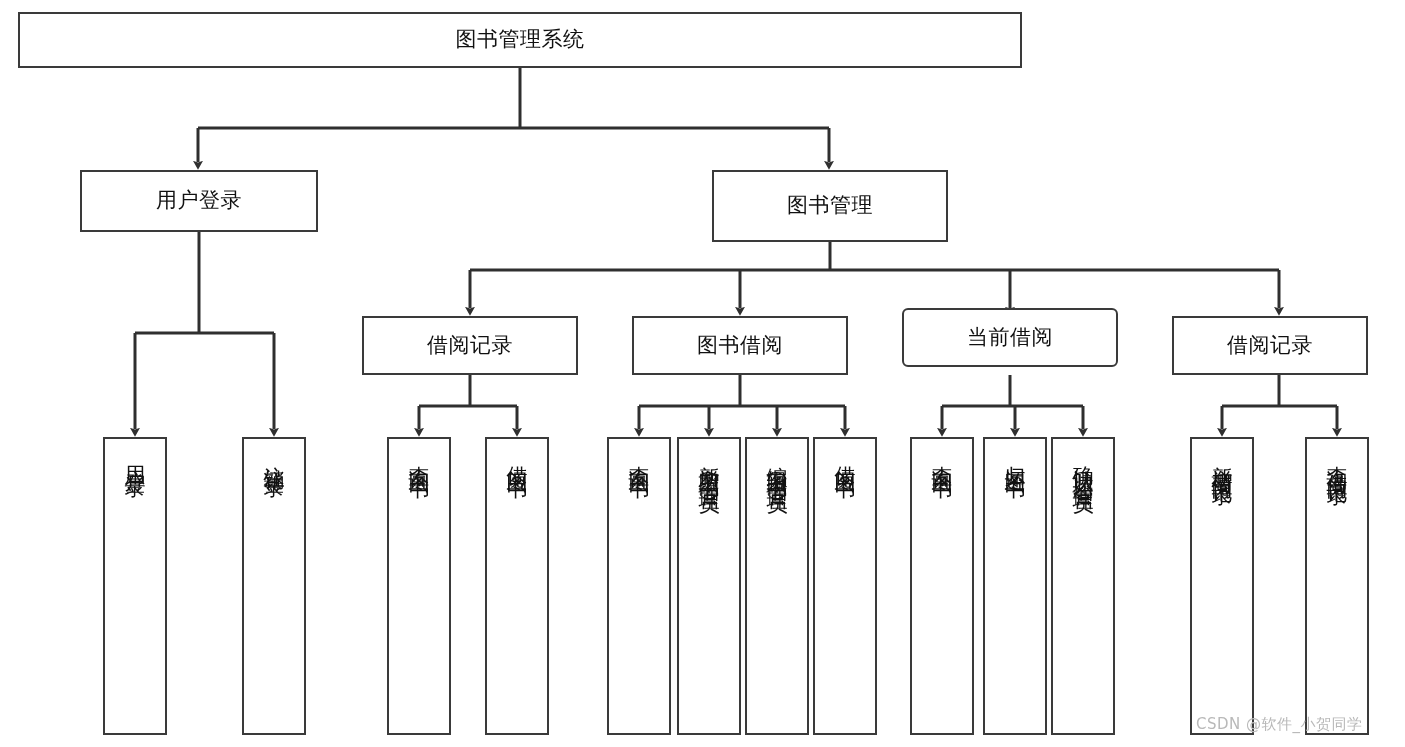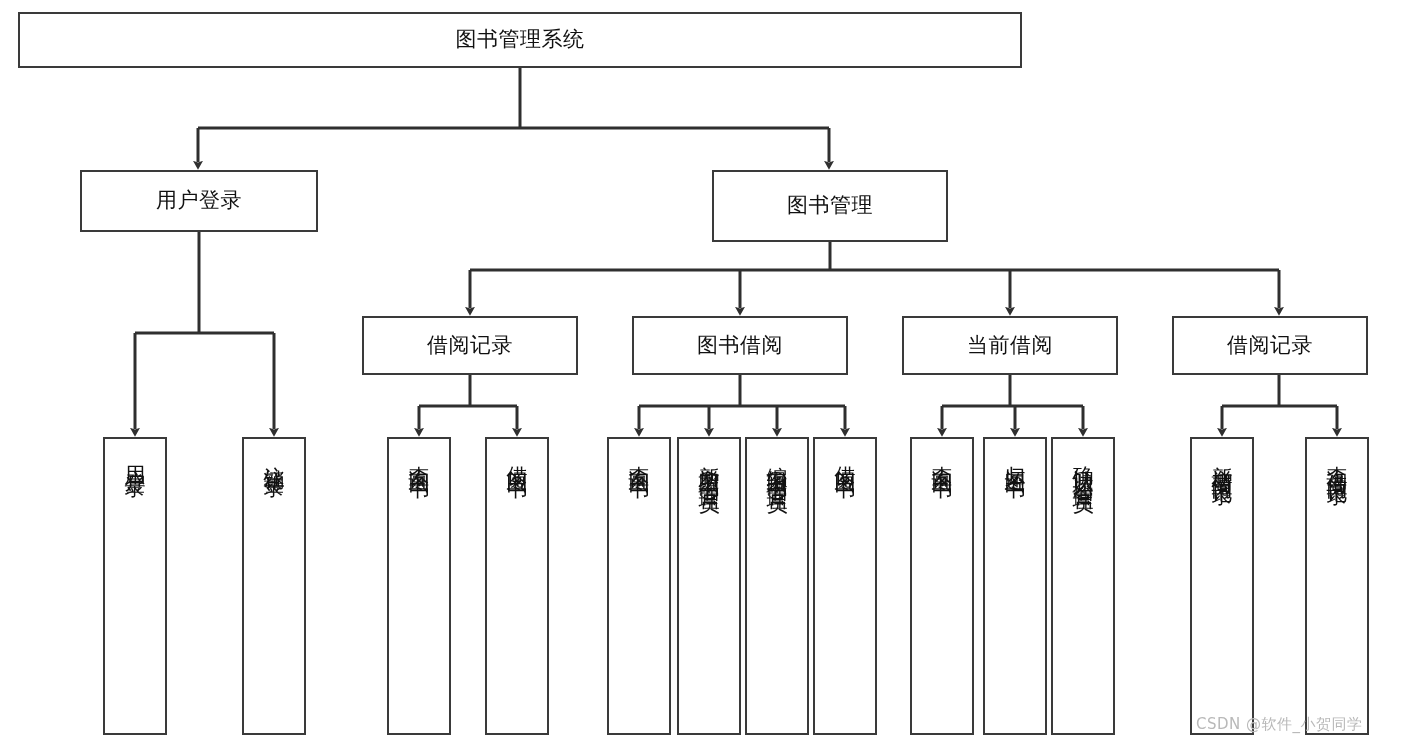--- a/index.html
+++ b/index.html
@@ -135,21 +135,21 @@
   <div class="node-box horizontal" id="node-l2-1" style="left: 712px; top: 170px; width: 236px; height: 72px;">
     <span class="node-label">图书管理</span>
   </div>
 
   <div class="node-box horizontal" id="node-l3-0" style="left: 362px; top: 316px; width: 216px; height: 59px;">
     <span class="node-label">借阅记录</span>
   </div>
   <div class="node-box horizontal" id="node-l3-1" style="left: 632px; top: 316px; width: 216px; height: 59px;">
     <span class="node-label">图书借阅</span>
   </div>
-  <div class="node-box horizontal" id="node-l3-2" style="left: 902px; top: 316px; width: 216px; height: 59px;">
+  <div class="node-box horizontal" id="node-l3-2" style="left: 902px; top: 308px; width: 216px; height: 59px; border-radius: 6px;">
     <span class="node-label">当前借阅</span>
   </div>
   <div class="node-box horizontal" id="node-l3-3" style="left: 1172px; top: 316px; width: 196px; height: 59px;">
     <span class="node-label">借阅记录</span>
   </div>
 
   <div class="node-box vertical" id="node-leaf-0" style="left: 103px; top: 437px; width: 64px; height: 298px;">
     <span class="node-label">用户登录</span>
   </div>
   <div class="node-box vertical" id="node-leaf-1" style="left: 242px; top: 437px; width: 64px; height: 298px;">

